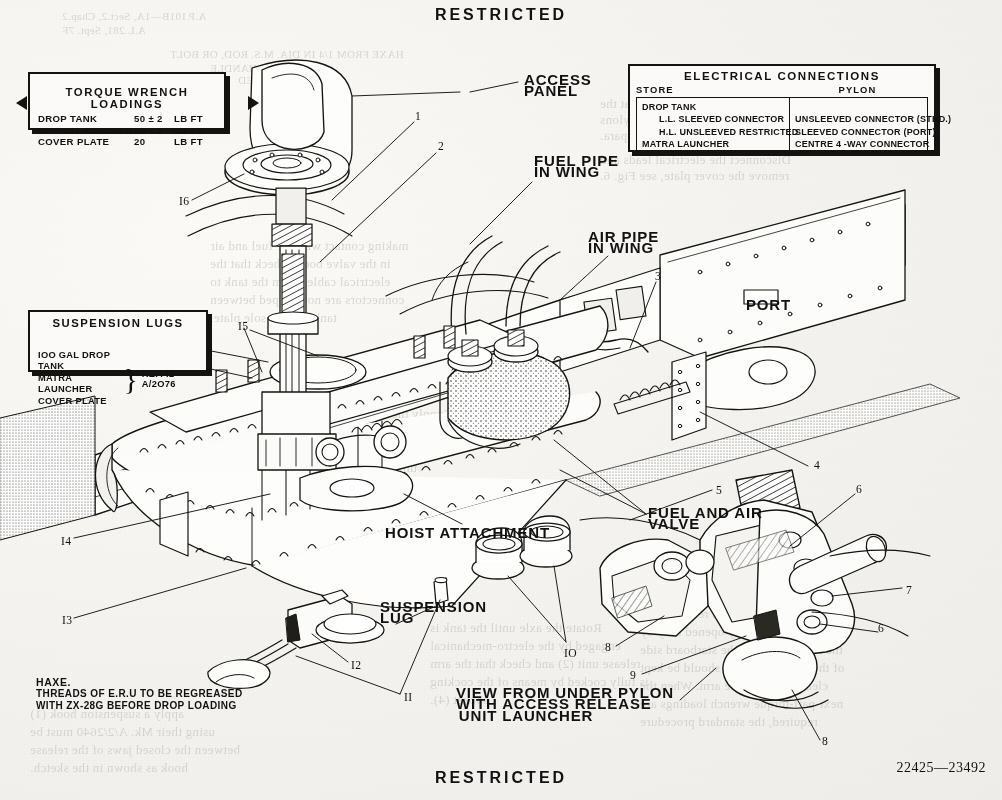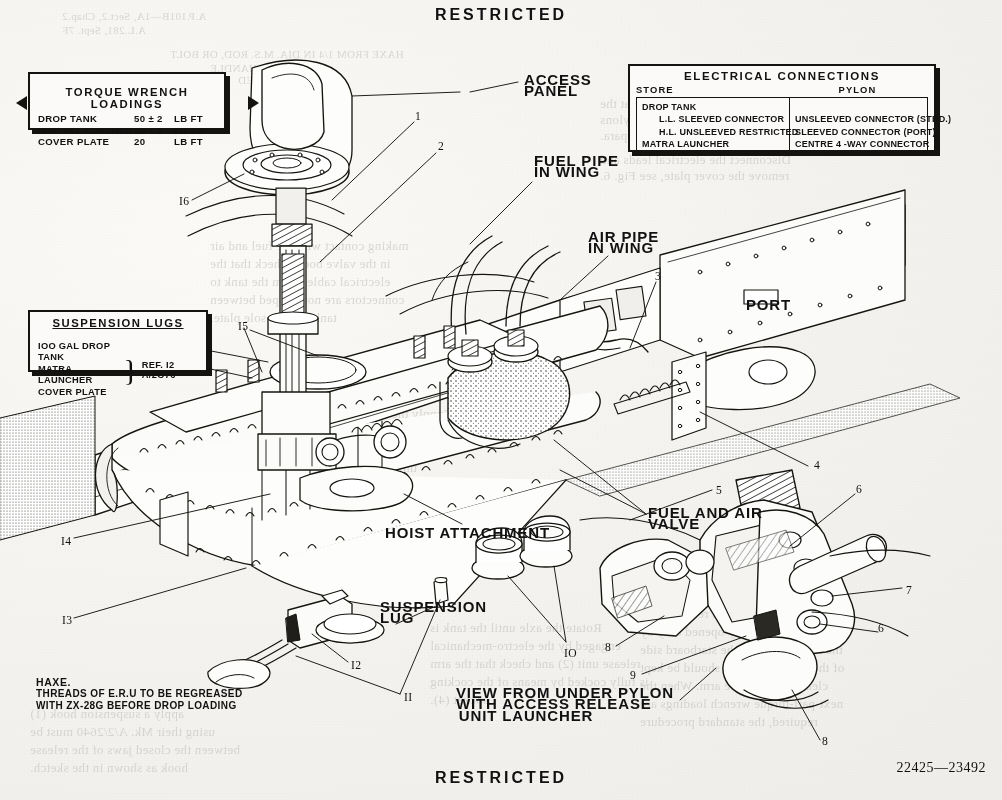--- a/index.html
+++ b/index.html
@@ -87,21 +87,21 @@
   .elec-heads .h2{width:142px;text-align:center;}
   .elec-table{border:1.4px solid #14130f;display:flex;height:52px;}
   .elec-col{padding:3px 5px;box-sizing:border-box;}
   .elec-col.left{width:153px;border-right:1.4px solid #14130f;}
   .elec-col.right{width:149px;}
   .elec-line{font-size:9px;font-weight:bold;letter-spacing:.2px;line-height:12.4px;white-space:nowrap;}
   .elec-line.ind{padding-left:17px;}
 
   
   #lugs-box{left:28px;top:310px;width:180px;height:62px;padding:5px 8px;}
-  #lugs-box .box-title{font-size:11.3px;margin-bottom:12px;letter-spacing:1.5px;text-decoration:underline;}
+  #lugs-box .box-title{font-size:11.3px;margin-bottom:21px;letter-spacing:1.5px;}
   .lugs-body{display:flex;align-items:center;}
   .lugs-names div{font-size:9.3px;font-weight:bold;letter-spacing:.3px;line-height:11.4px;}
   .brace{font-size:30px;line-height:30px;margin:0 4px 0 3px;font-family:"Liberation Serif",serif;}
   .lugs-ref{font-size:9.3px;font-weight:bold;letter-spacing:.3px;}
 
   
   .lbl{
     position:absolute;font-size:15px;font-weight:bold;letter-spacing:.85px;
     line-height:11.4px;white-space:nowrap;
   }

